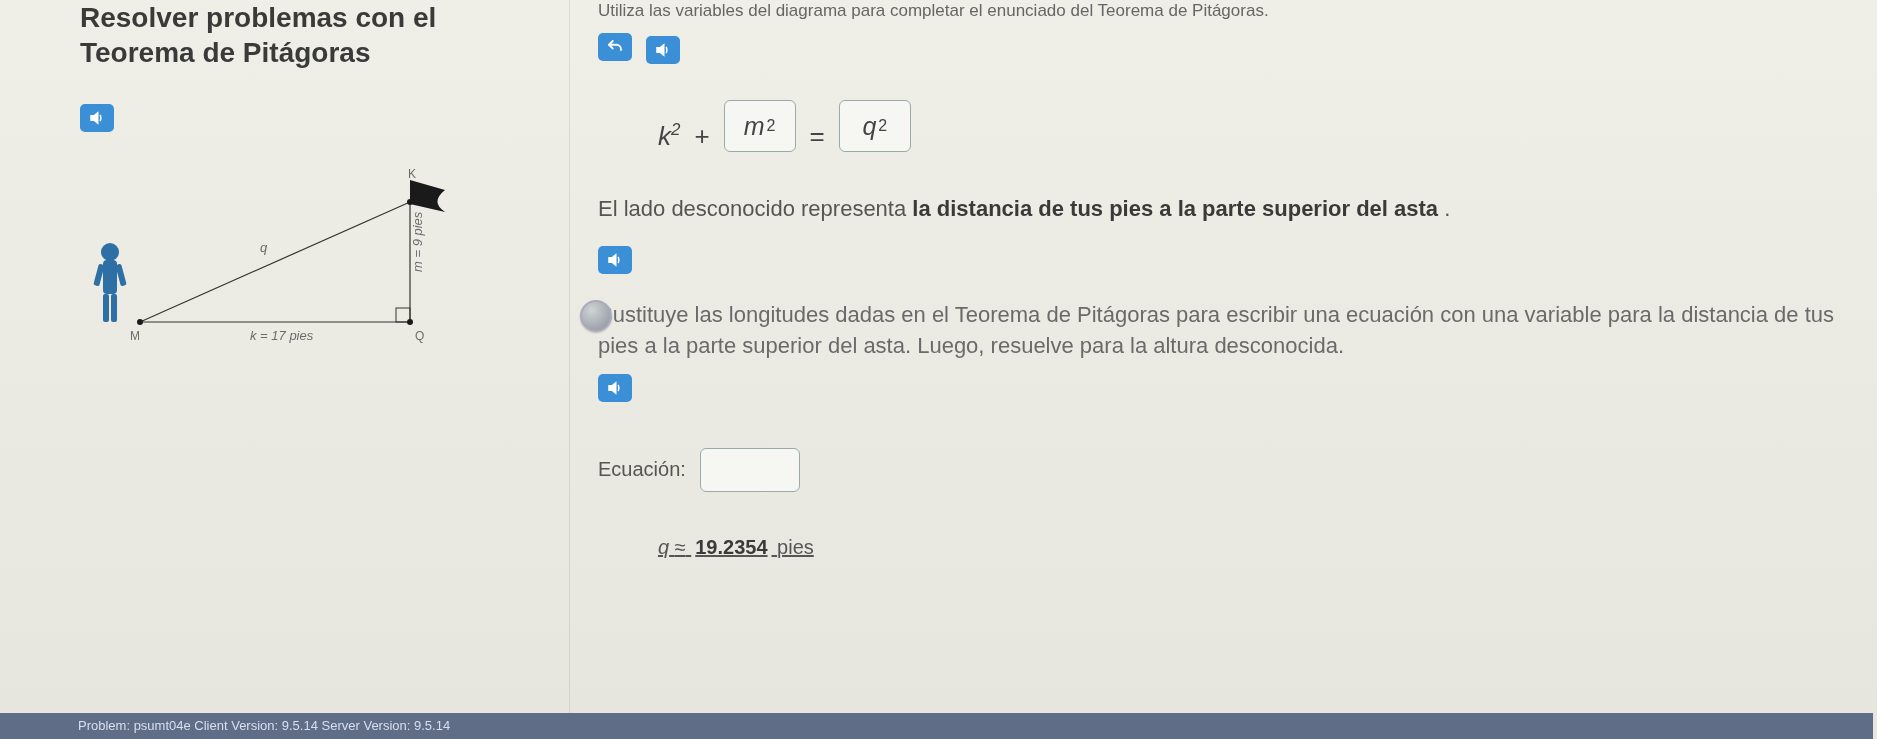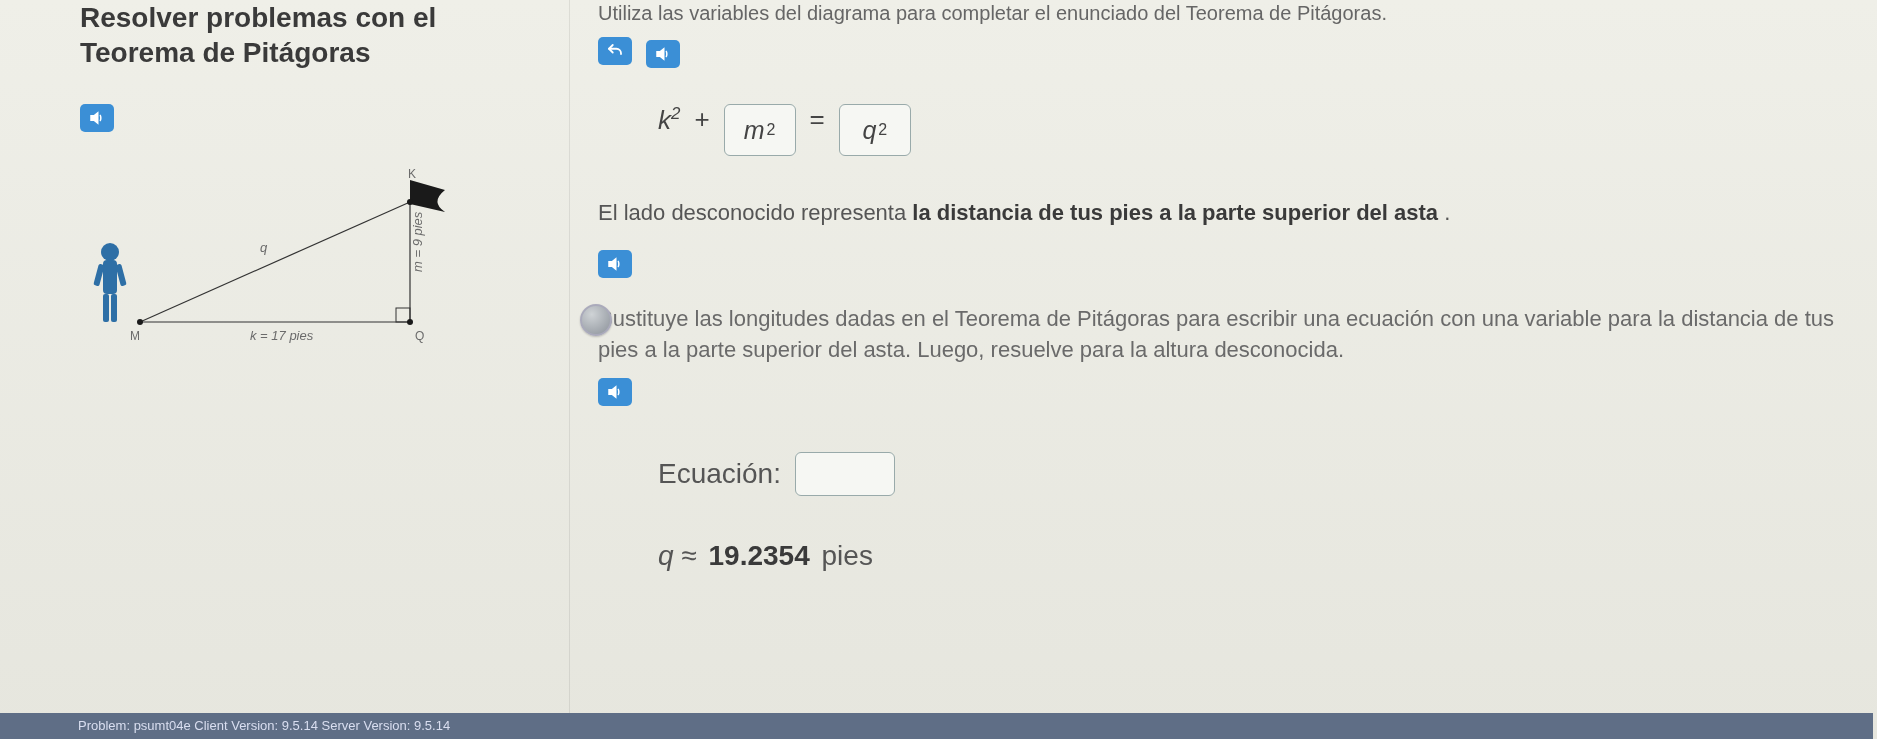--- a/index.html
+++ b/index.html
@@ -60,29 +60,29 @@
   }
   .diagram svg { width: 100%; height: 100%; overflow: visible; }
   .diag-label { font-size: 13px; fill: #6b6b6b; font-style: italic; }
   .diag-vert { font-size: 12px; fill: #6b6b6b; }
   .right-pane {
     flex: 1;
     padding: 0 18px 10px 28px;
     position: relative;
   }
   .step-top {
-    font-size: 20px;
+    font-size: 17px;
     color: #666;
     margin-top: 0;
     margin-bottom: 8px;
     line-height: 1.3;
   }
   .eq-row {
     display: flex;
-    align-items: flex-start;
+    align-items: flex-end;
     gap: 14px;
     margin: 36px 0 44px 60px;
     font-size: 26px;
     color: #444;
   }
   .eq-row .static { font-style: italic; }
   .mbox {
     display: inline-flex;
     align-items: center;
     justify-content: center;
@@ -118,37 +118,37 @@
   }
   .step3-text {
     font-size: 22px;
     color: #6a6a6a;
     line-height: 1.4;
   }
   .field-row {
     display: flex;
     align-items: center;
     gap: 14px;
-    margin-left: 60px;
     margin-top: 46px;
-    font-size: 28px;
+    font-size: 20px;
     color: #555;
   }
   .field-row .input-box {
     min-width: 100px;
     height: 44px;
     border: 1px solid #9aa;
     border-radius: 6px;
     background: #f6f7f3;
   }
   .result-row {
     margin-left: 60px;
     margin-top: 44px;
-    font-size: 28px;
+    font-size: 20px;
     color: #555;
+    text-decoration: underline;
   }
   .result-row .var { font-style: italic; }
   .result-row .val { font-weight: 700; color: #3a3a3a; margin: 0 4px; }
   .scrollbar-left {
     position: absolute;
     bottom: 8px;
     left: 10px;
     width: 470px;
     height: 14px;
     background: #d7d7cf;

